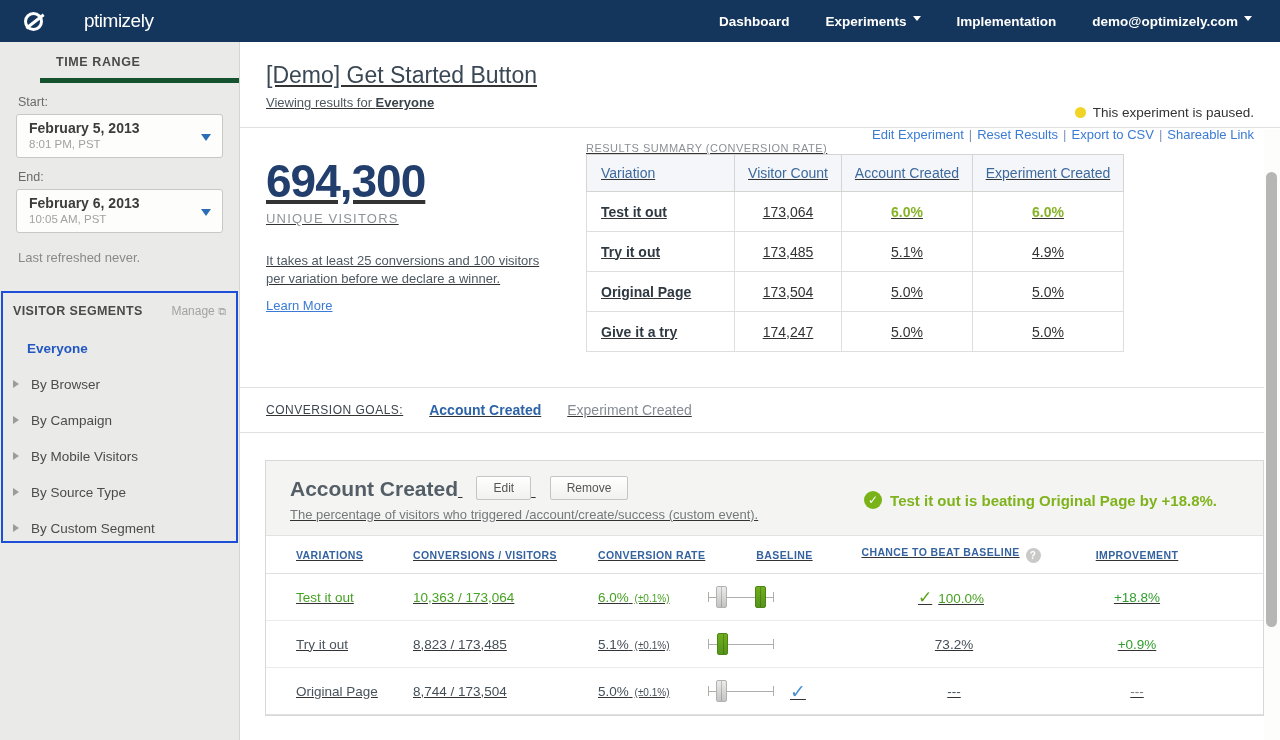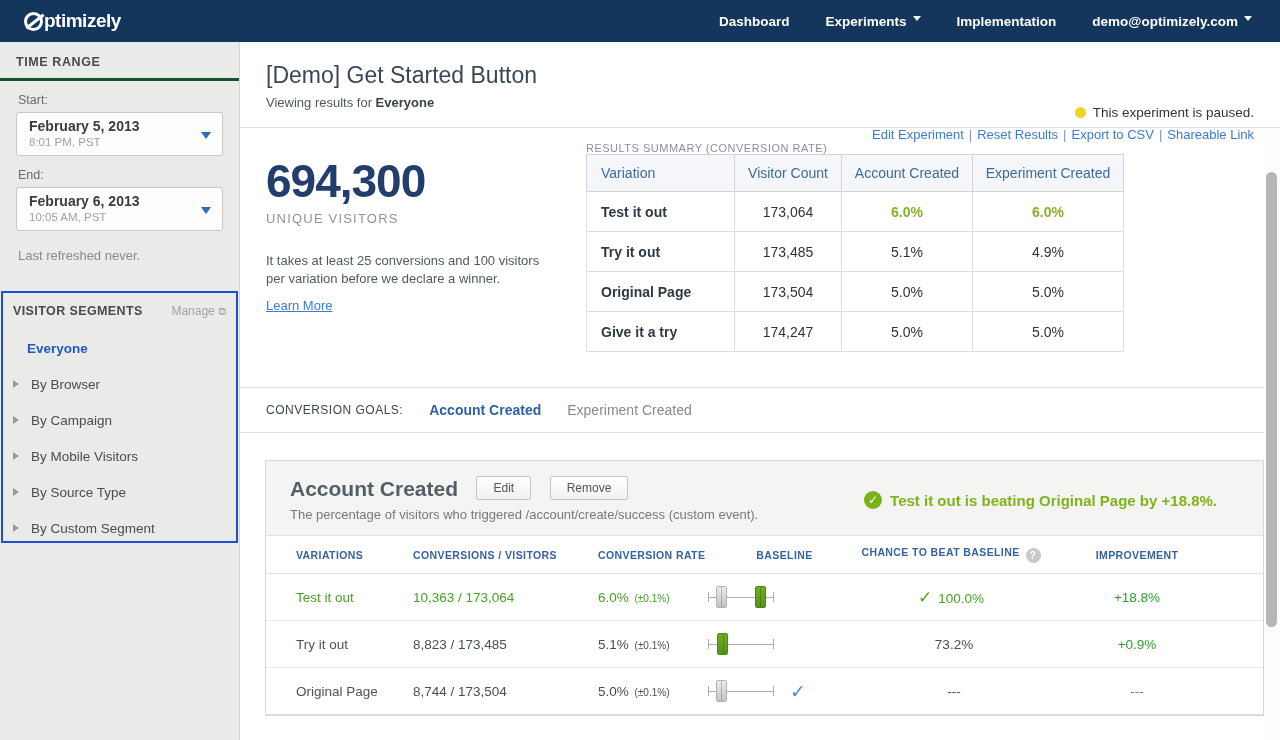--- a/index.html
+++ b/index.html
@@ -7,32 +7,32 @@
     font-family:"Liberation Sans","DejaVu Sans",sans-serif; background:#fff; color:#333; }
 
   
   .topnav { position:absolute; top:0; left:0; width:1280px; height:42px;
     background:#14355c; display:flex; align-items:center; z-index:30; }
   .logo { display:flex; align-items:center; margin-left:24px; color:#fff; cursor:pointer; }
   .logo-o { width:19px; height:19px; border:3px solid #fff; border-radius:50%;
     position:relative; display:inline-block; margin-right:1px; }
   .logo-o::after { content:''; position:absolute; left:-3px; top:5px; width:22px; height:3px;
     background:#fff; transform:rotate(-38deg); }
-  .logo-text { font-size:19px; font-weight:bold; letter-spacing:-0.5px; }
+  .logo-text { font-size:19px; font-weight:normal; letter-spacing:-0.5px;padding-left:40px; }
   .nav-items { margin-left:auto; margin-right:28px; display:flex; gap:36px; align-items:center; }
   .nav-item { color:#fff; font-size:13.5px; font-weight:bold; cursor:pointer; white-space:nowrap; }
   .caret-down { display:inline-block; margin-left:6px; width:0; height:0;
     border:4px solid transparent; border-top:5px solid #fff; vertical-align:1px; }
 
   
   .sidebar { position:absolute; top:42px; left:0; width:240px; bottom:0;
     background:#eaeae8; border-right:1px solid #d5d5d3; z-index:10; }
   .side-title { font-size:12.5px; font-weight:bold; color:#4a4a48; letter-spacing:0.6px;
     padding:13px 16px 9px 16px; }
-  .time-range-head { border-bottom:3px solid #14532d; }
+  .time-range-head { border-bottom:5px solid #14532d;margin-left:40px; }
   .field-label { font-size:12.5px; color:#6a6a68; margin:12px 16px 5px 18px; }
   .date-select { position:relative; margin:0 16px; background:#fdfdfc; border:1px solid #c8c8c6;
     border-radius:3px; padding:5px 28px 5px 12px; cursor:pointer; height:44px; }
   .date-main { font-size:14px; font-weight:bold; color:#3c3c3a; line-height:17px; }
   .date-sub { font-size:11.5px; color:#a2a2a0; line-height:14px; }
   .select-caret { position:absolute; right:11px; top:19px; width:0; height:0;
     border:5px solid transparent; border-top:7px solid #2a6cb8; }
   .refreshed { font-size:13px; color:#8a8a88; margin:17px 16px 0 18px; }
 
   .segments-box { position:absolute; top:249px; left:1px; width:237px; height:252px;
@@ -44,21 +44,21 @@
   .manage-ext { font-size:11px; color:#a3a3a1; }
   .segment-list { margin-top:12px; }
   .segment-item { display:flex; align-items:center; height:36px; padding-left:10px;
     font-size:13.5px; color:#4c4c4a; cursor:pointer; }
   .segment-item.selected { color:#2257c2; font-weight:bold; }
   .tri-right { width:0; height:0; border:4px solid transparent; border-left:6px solid #9b9b99;
     margin-right:8px; }
   .tri-spacer { width:14px; }
 
   
-  .main { position:absolute; top:42px; left:240px; width:1040px; bottom:0; background:#fff; }
+  .main { position:absolute; top:42px; left:240px; width:1040px; bottom:0; background:#fff;text-decoration:underline; }
 
   .page-header { position:relative; height:86px; border-bottom:1px solid #e0e0de; }
   .page-title { font-size:23px; font-weight:500; color:#3a4754; padding:20px 0 0 26px; }
   .page-subtitle { font-size:13px; color:#4e585f; padding:6px 0 0 26px; }
   .page-subtitle b { color:#39434b; }
   .status-block { position:absolute; right:26px; top:26px; text-align:right; }
   .status-line { font-size:13.5px; color:#333;margin-top:37px; }
   .status-dot { display:inline-block; width:11px; height:11px; border-radius:50%;
     background:#f2d426; margin-right:7px; vertical-align:-1px; }
   .header-links { font-size:13px; margin-top:7px; }

